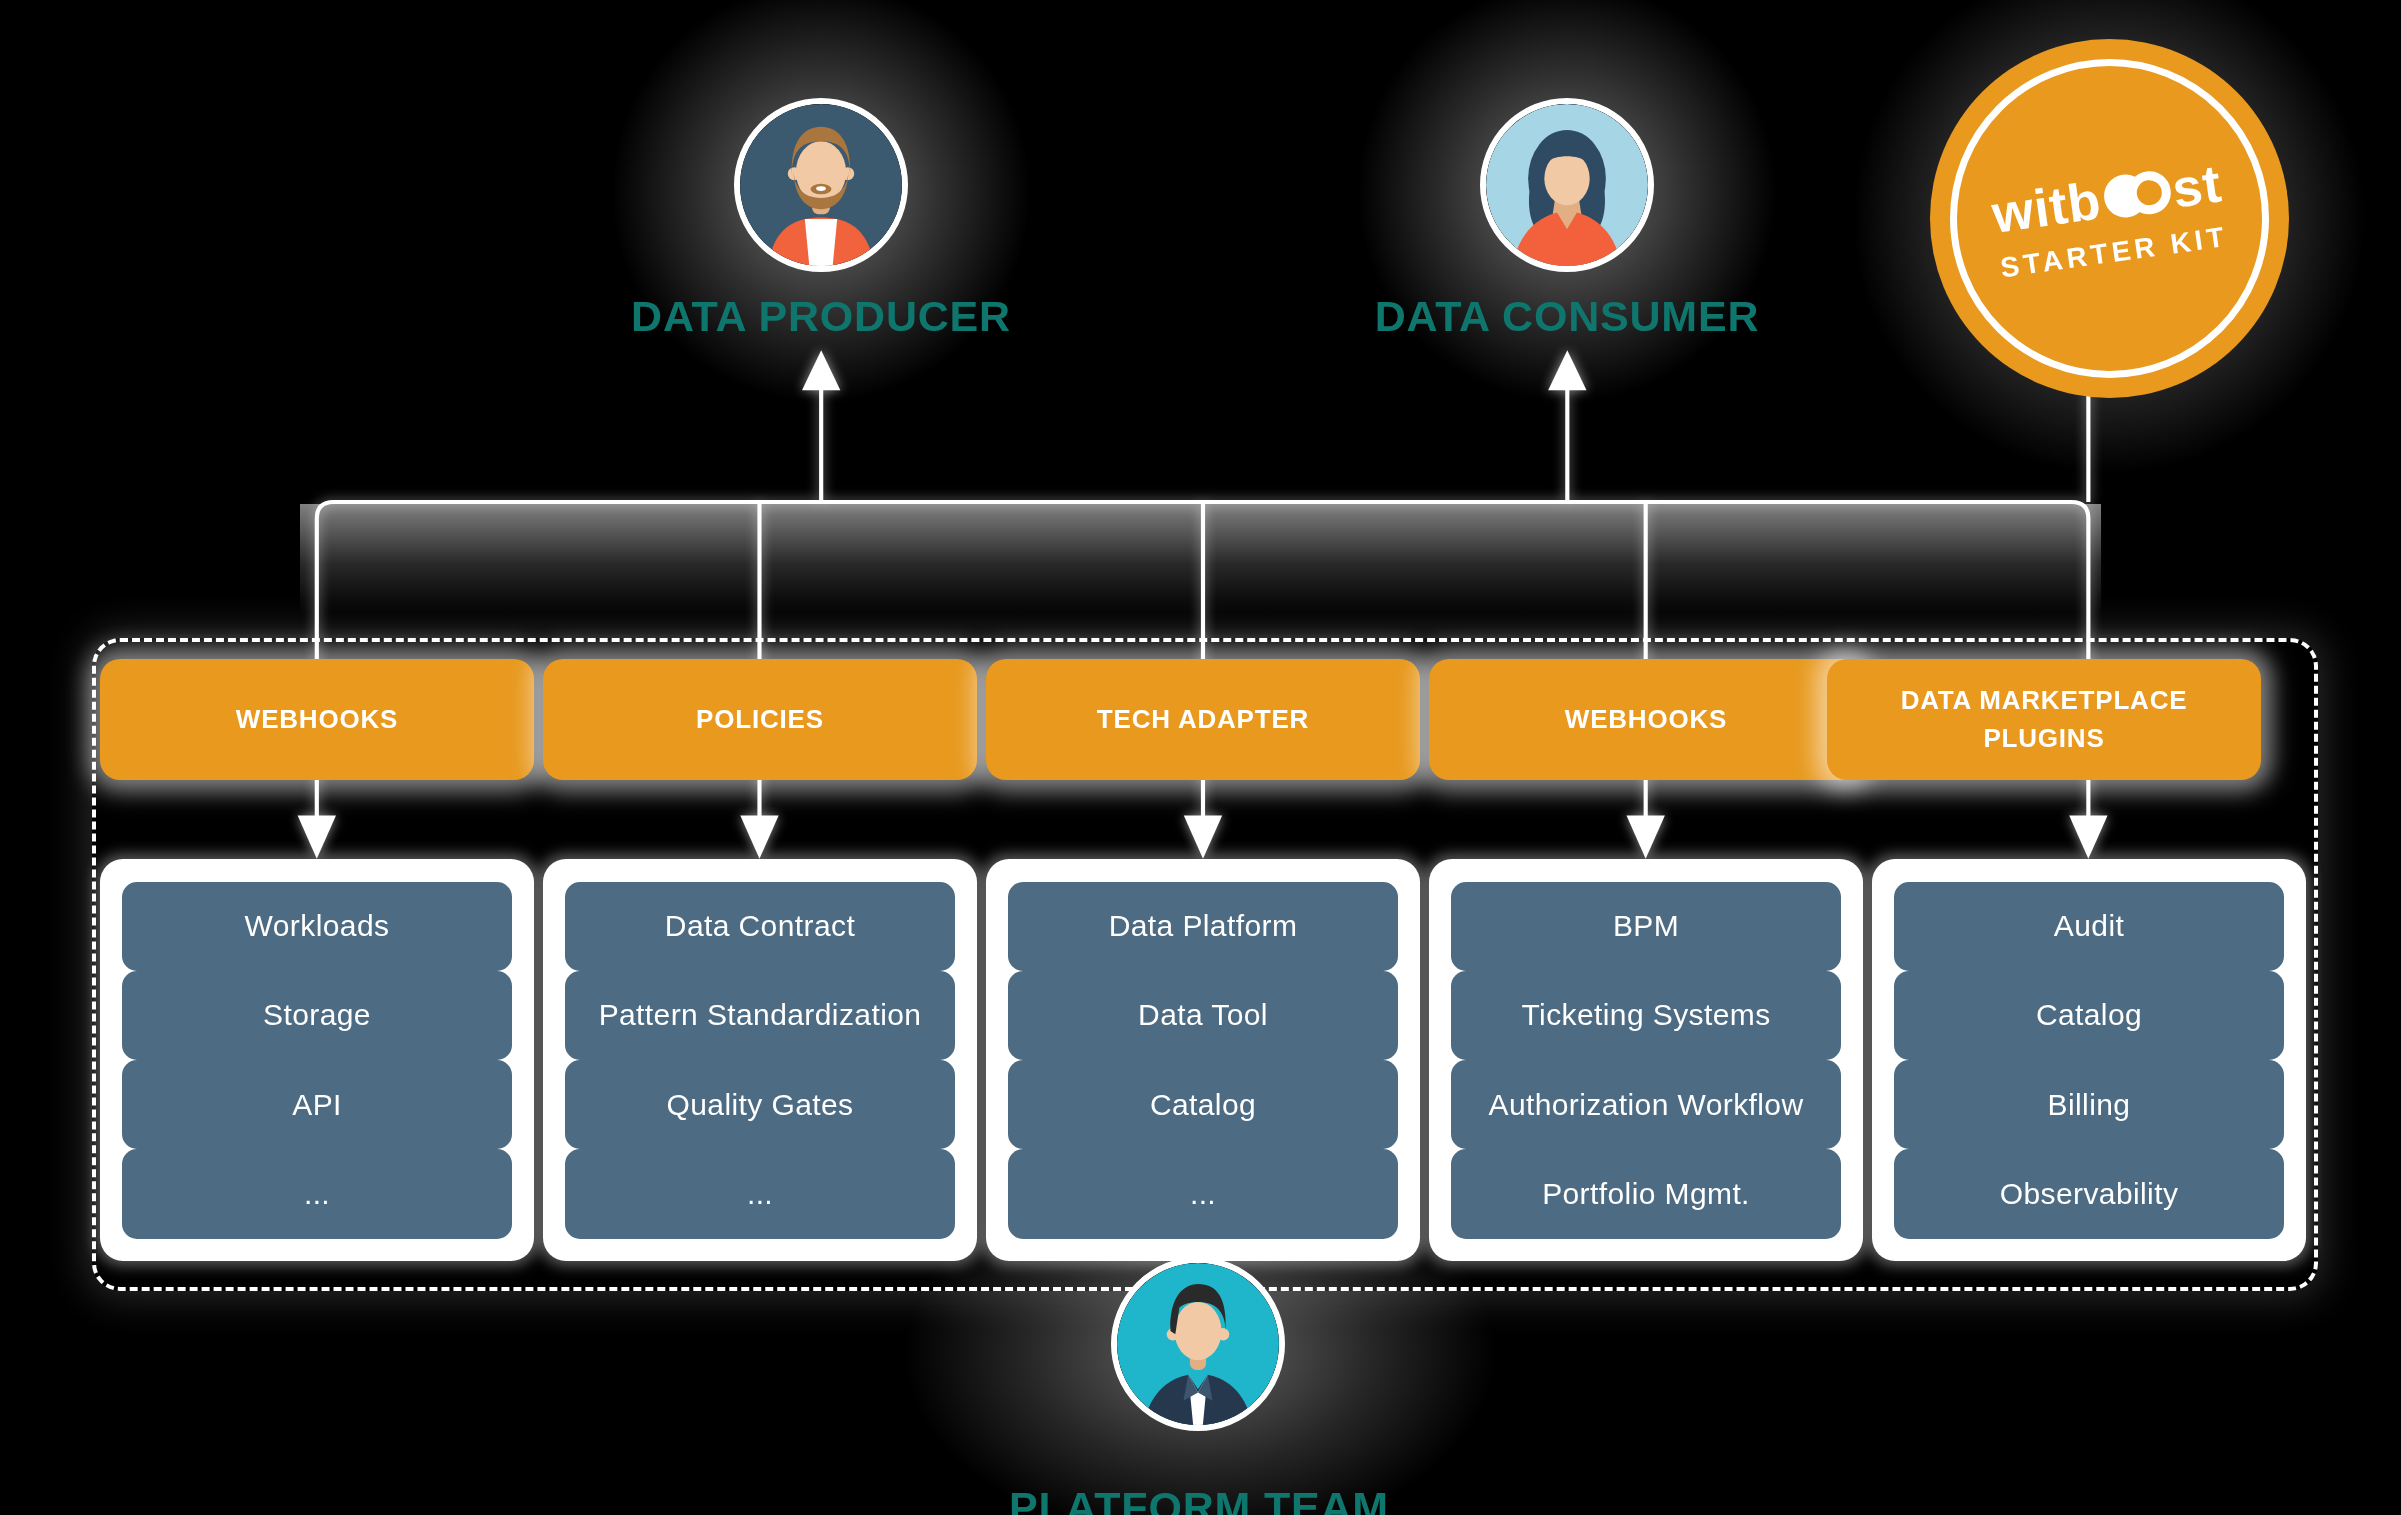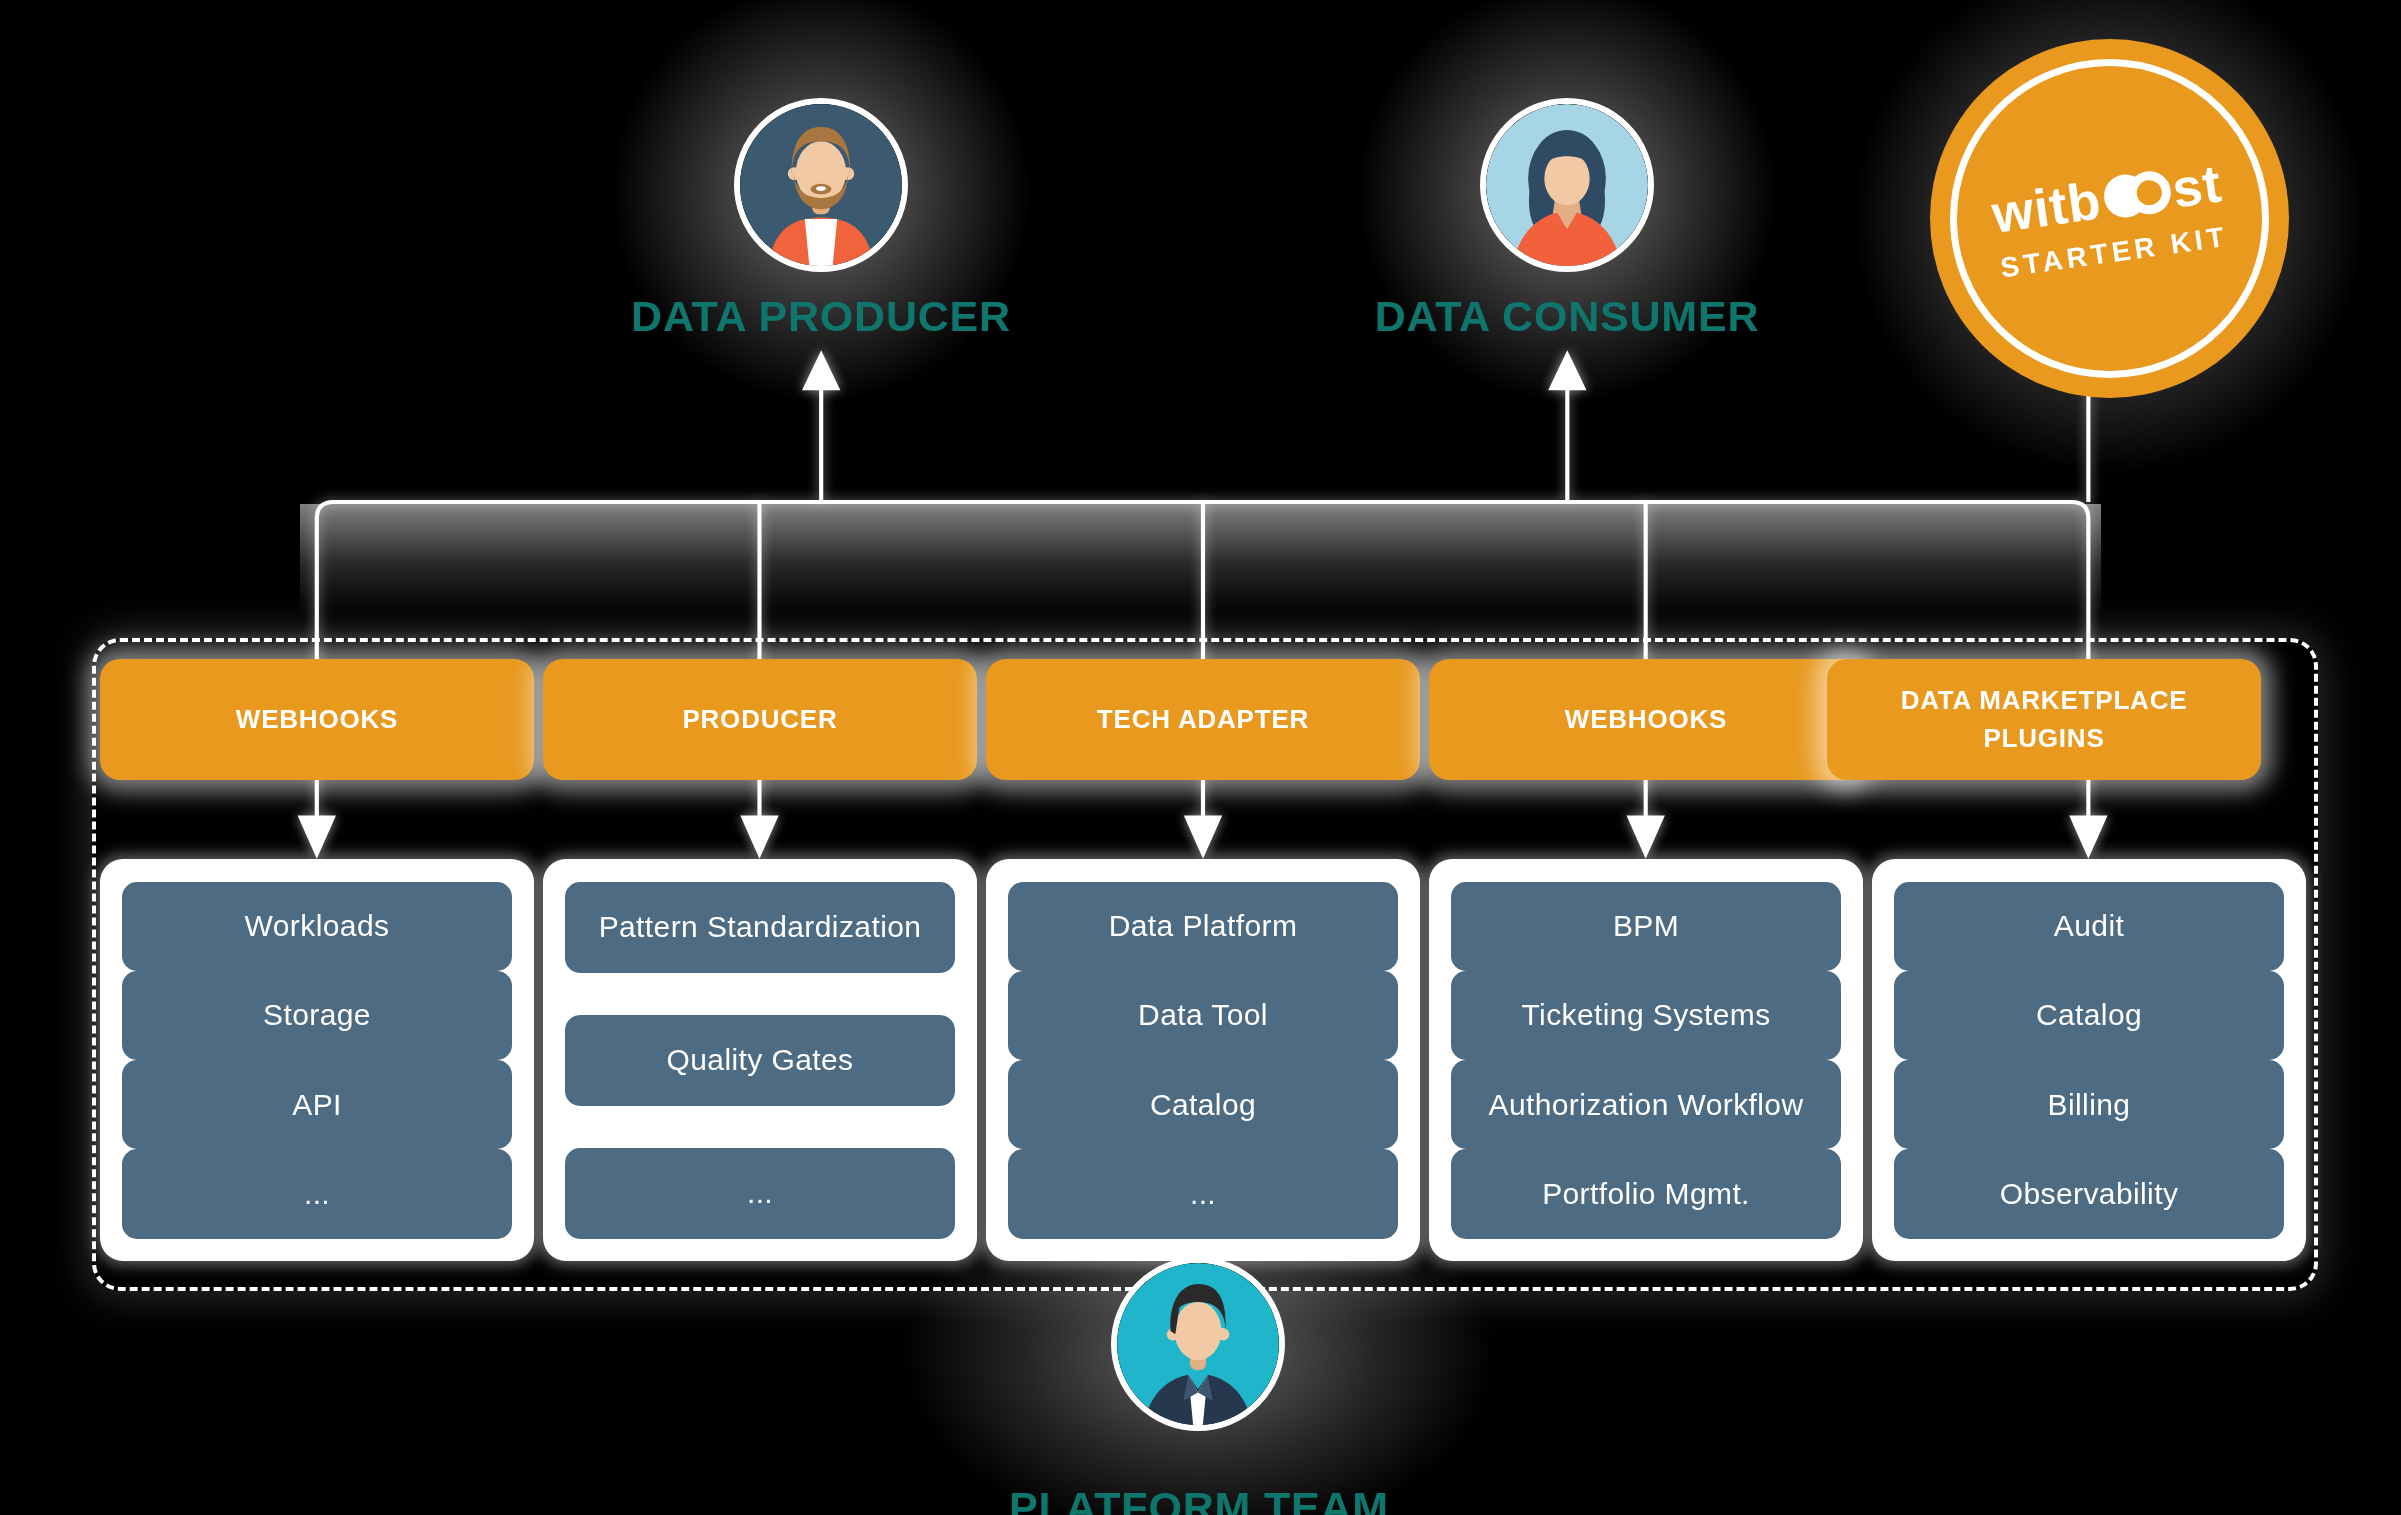--- a/index.html
+++ b/index.html
@@ -90,23 +90,26 @@
           <span>Storage</span>
         </div>
         <div class="pill">
           <span>API</span>
         </div>
         <div class="pill">
           <span>...</span>
         </div>
       </div>
       <div class="col-header" style="left: 543px;">
-        <span>PRODUCER</span>
+        <span>POLICIES</span>
       </div>
       <div class="col-card" style="left: 543px;">
+        <div class="pill">
+          <span>Data Contract</span>
+        </div>
         <div class="pill">
           <span>Pattern Standardization</span>
         </div>
         <div class="pill">
           <span>Quality Gates</span>
         </div>
         <div class="pill">
           <span>...</span>
         </div>
       </div>

